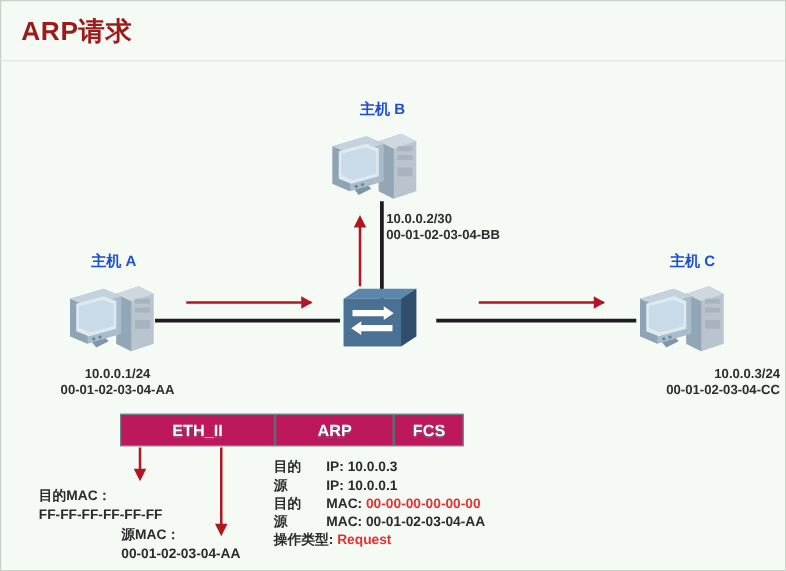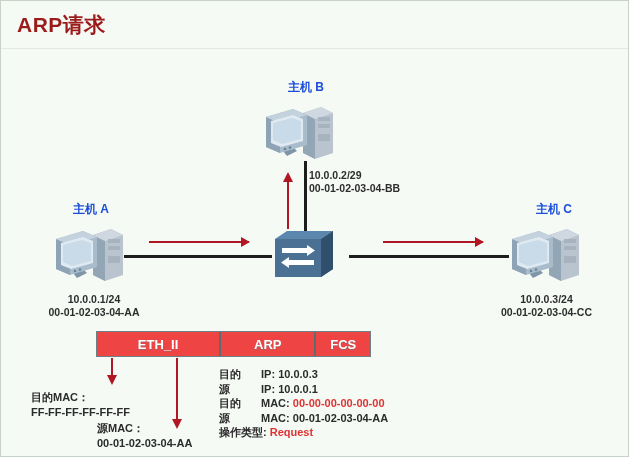--- a/index.html
+++ b/index.html
@@ -90,21 +90,21 @@
 
   
   .frame{
     position:absolute;
     display:flex;
     border:1px solid #6f7f86;
     background:#6f7f86;
     box-sizing:border-box;
   }
   .seg{
-    background:#ef4444;
+    background:#be185d;
     color:#ffffff;
     font-size:13px;font-weight:700;
     display:flex;align-items:center;justify-content:center;
     border-right:2px solid #5c6c73;
     box-sizing:border-box;
     text-shadow:0 1px 0 rgba(90,130,140,.55);
   }
   .seg:last-child{border-right:none;}
 
   
@@ -183,21 +183,21 @@
       <polygon points="3,16 30,8 44,14 44,44 17,52 3,46" fill="#a9bccb"></polygon>
       <polygon points="3,16 17,22 17,52 3,46" fill="#8ea4b6"></polygon>
       <polygon points="3,16 30,8 44,14 17,22" fill="#c3d2dd"></polygon>
       <polygon points="8,20 30,14 40,18 40,40 18,46 8,42" fill="#dfe9f1"></polygon>
       <polygon points="10,22 29,17 38,20 38,38 19,43 10,39" fill="#c9dbe8"></polygon>
       <circle cx="22" cy="48" r="1.3" fill="#6c8295"></circle>
       <circle cx="27" cy="46.6" r="1.3" fill="#6c8295"></circle>
     </svg>
   </div>
   <div class="addr" style="left:308px;top:168px;width:160px;text-align:left;">
-    <span>10.0.0.2/29</span><br>
+    <span>10.0.0.2/30</span><br>
     <span>00-01-02-03-04-BB</span>
   </div>
 
   <div class="hostname" style="left:513px;top:200px;width:80px;">主机 C</div>
   <div class="pc" style="left:508px;top:222px;">
     <svg width="72" height="62" viewBox="0 0 72 62">
       <polygon points="40,12 58,6 70,12 70,52 52,58 40,52" fill="#b9c4cf"></polygon>
       <polygon points="40,12 52,18 52,58 40,52" fill="#93a6b5"></polygon>
       <polygon points="40,12 58,6 70,12 52,18" fill="#cfd8e0"></polygon>
       <rect x="55" y="16" width="12" height="4" fill="#a7b4c0"></rect>
@@ -207,21 +207,21 @@
       <rect x="24" y="40" width="6" height="9" fill="#8fa3b3"></rect>
       <polygon points="3,16 30,8 44,14 44,44 17,52 3,46" fill="#a9bccb"></polygon>
       <polygon points="3,16 17,22 17,52 3,46" fill="#8ea4b6"></polygon>
       <polygon points="3,16 30,8 44,14 17,22" fill="#c3d2dd"></polygon>
       <polygon points="8,20 30,14 40,18 40,40 18,46 8,42" fill="#dfe9f1"></polygon>
       <polygon points="10,22 29,17 38,20 38,38 19,43 10,39" fill="#c9dbe8"></polygon>
       <circle cx="22" cy="48" r="1.3" fill="#6c8295"></circle>
       <circle cx="27" cy="46.6" r="1.3" fill="#6c8295"></circle>
     </svg>
   </div>
-  <div class="addr" style="left:468px;top:292px;width:155px;">
+  <div class="addr" style="left:468px;top:292px;width:155px;text-align:right;">
     <span>10.0.0.3/24</span><br>
     <span>00-01-02-03-04-CC</span>
   </div>
 
   <div class="switch" style="left:272px;top:228px;">
     <svg width="62" height="52" viewBox="0 0 62 52">
       <polygon points="2,10 48,10 60,2 60,40 48,48 2,48" fill="#3b5f80"></polygon>
       <polygon points="2,10 48,10 48,48 2,48" fill="#4a7094"></polygon>
       <polygon points="2,10 14,2 60,2 48,10" fill="#5b86ad"></polygon>
       <polygon points="48,10 60,2 60,40 48,48" fill="#2f4f6d"></polygon>

